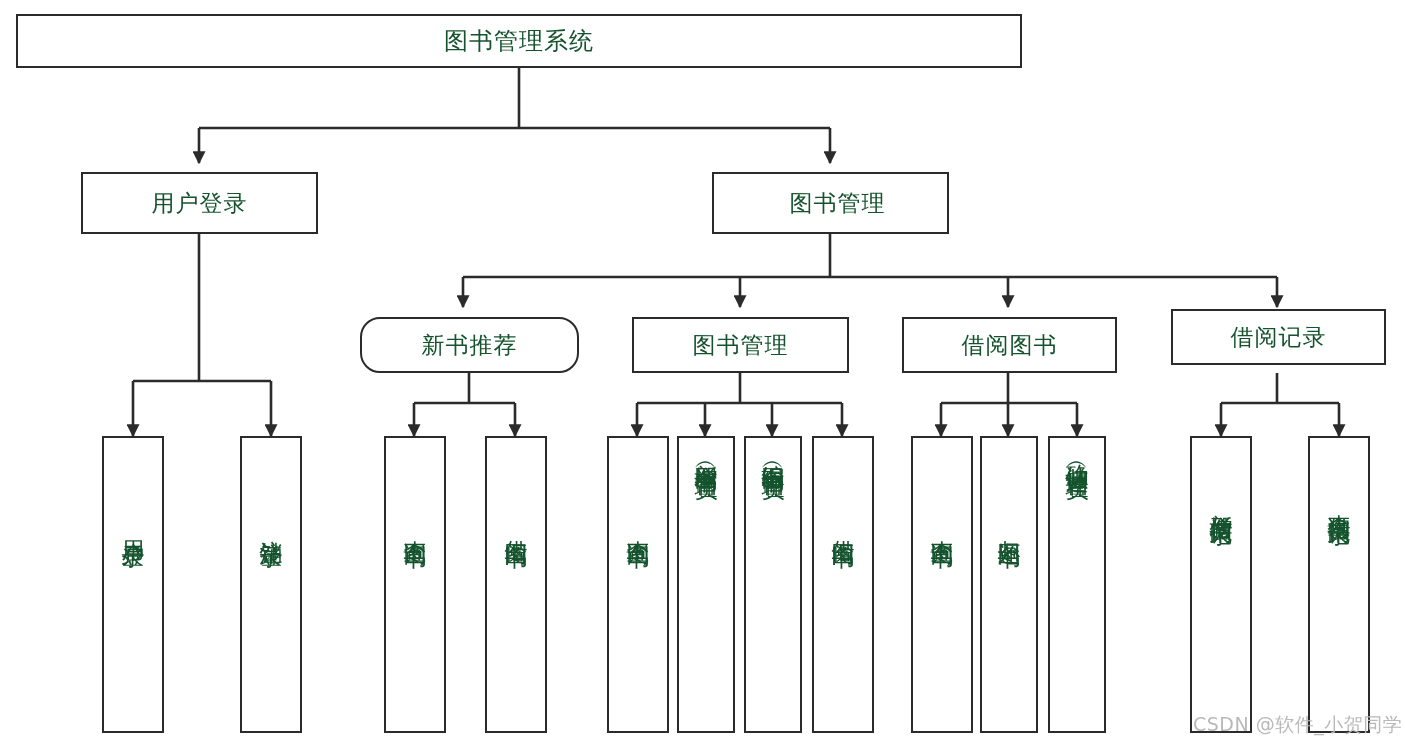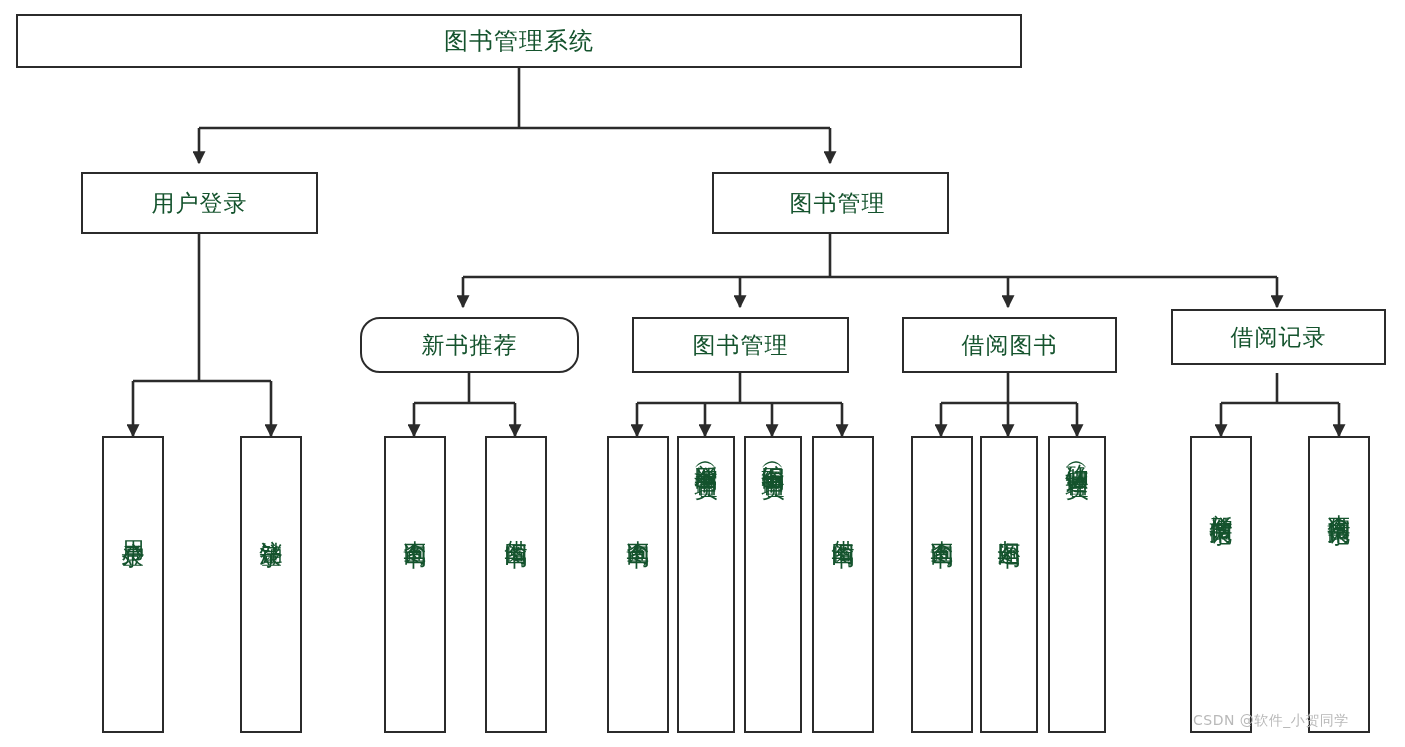--- a/index.html
+++ b/index.html
@@ -62,21 +62,21 @@
     font-size: 23px;
     line-height: 1.18;
     letter-spacing: 2px;
     white-space: nowrap;
   }
   .node.vert.mid .lbl { margin-top: 84px; }
   .node.vert.hi  .lbl { margin-top: 8px; }
   .node.vert.lo  .lbl { margin-top: 58px; }
   .watermark {
     position: absolute;
-    font-size: 14px;
+    font-size: 19px;
     color: #b9b9b9;
     white-space: nowrap;
     letter-spacing: 0.5px;
   }
 </style>
 </head>
 <body>
 
 <div id="canvas">
 

